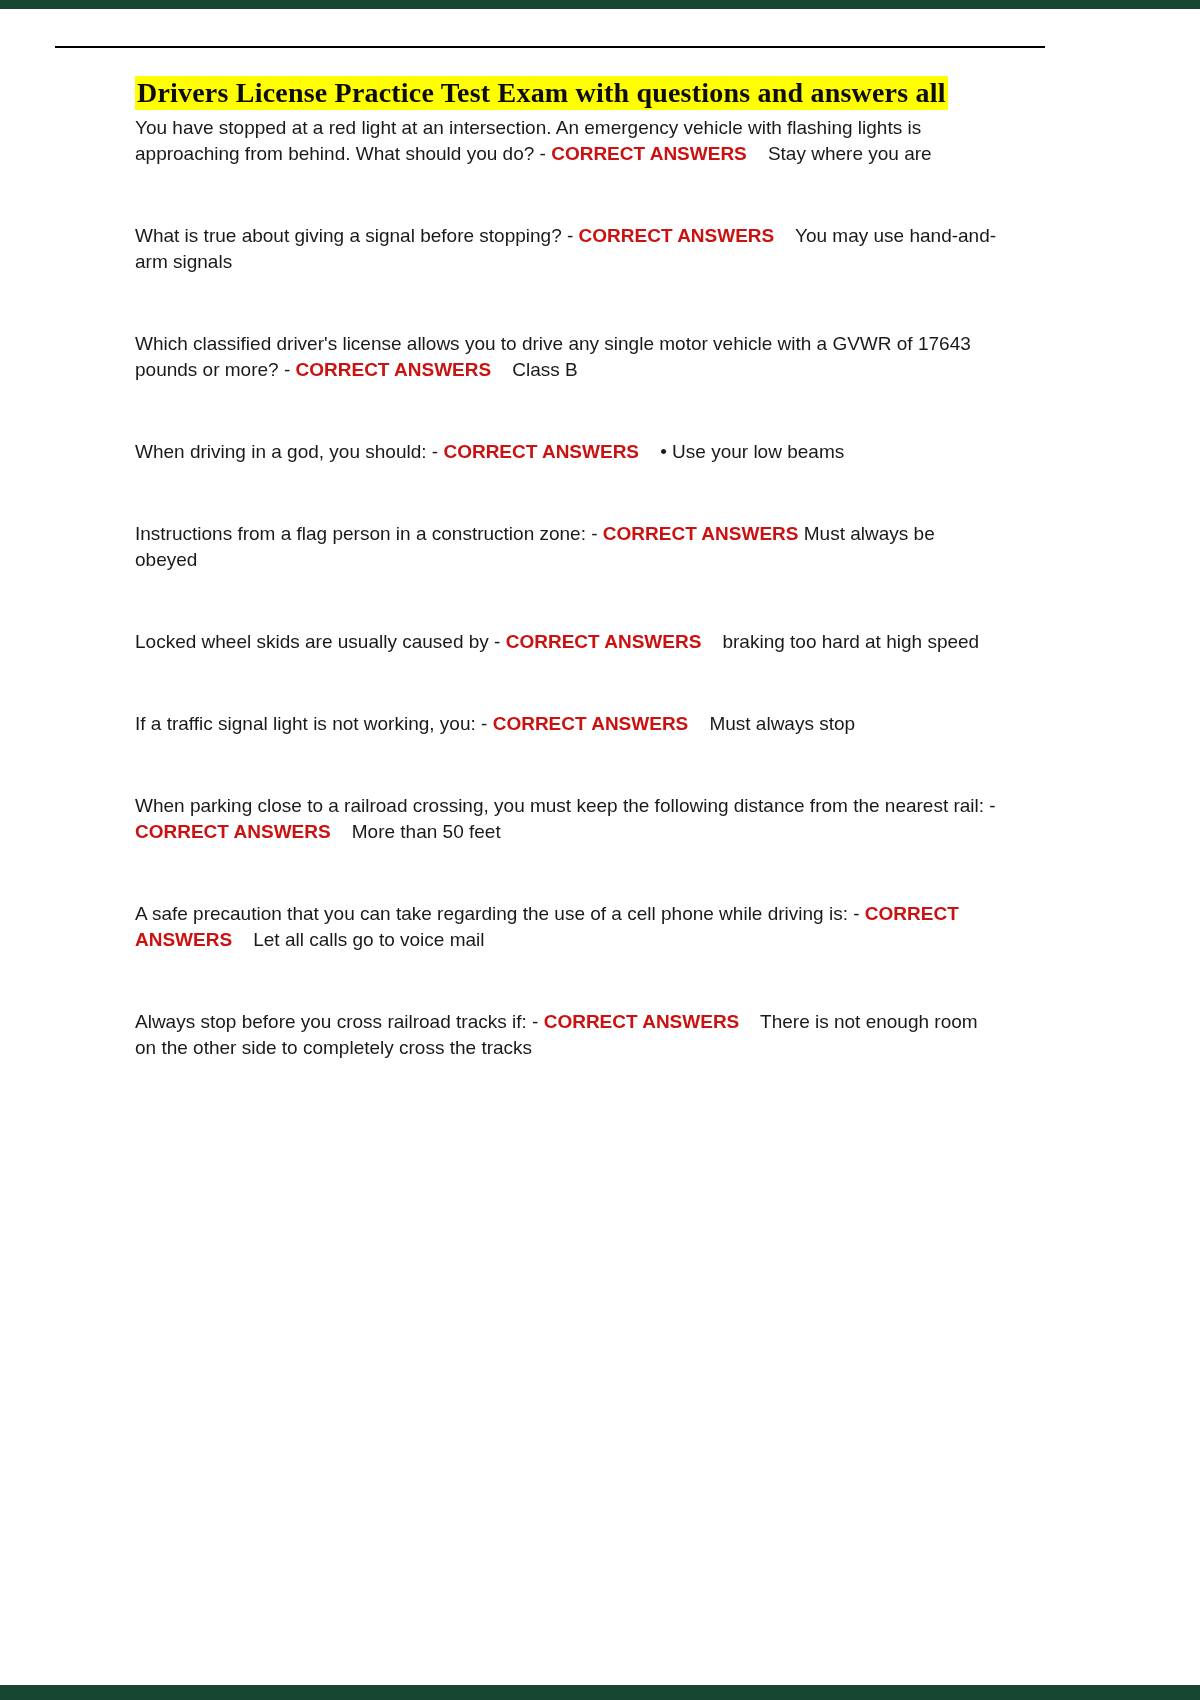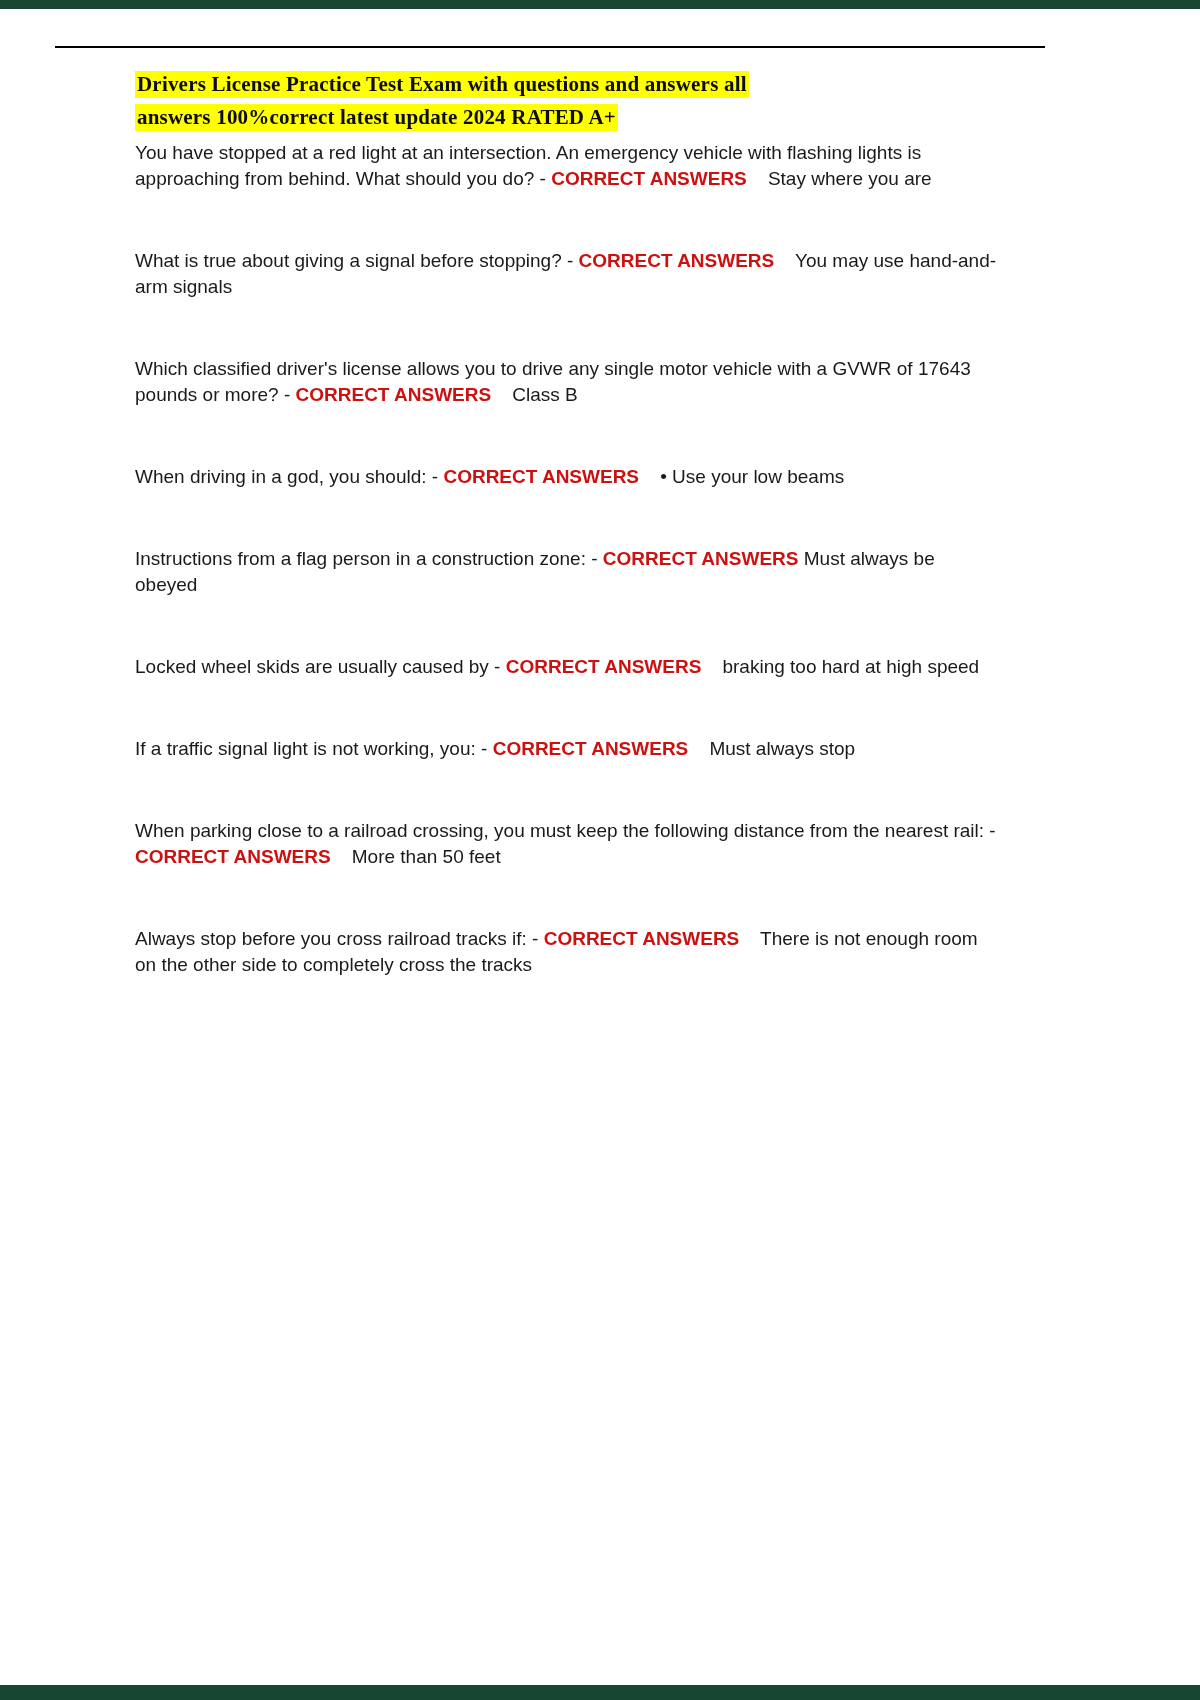--- a/index.html
+++ b/index.html
@@ -40,25 +40,25 @@
     background: var(--rule, #000000);
   }
   .content {
     position: absolute;
     top: 68px;
     left: 135px;
     width: 862px;
   }
   h1.doc-title {
     font-family: "Liberation Serif", serif;
-    font-size: 21px;
+    font-size: 28px;
     line-height: 33px;
     font-weight: bold;
     color: #0d0d0d;
-    margin: 0 0 6px 0;
+    margin: 8px 0 6px 0;
     letter-spacing: 0.2px;
   }
   .hl {
     background: var(--highlight, #ffff00);
     padding: 1px 2px 2px 2px;
   }
   p.item {
     font-size: 19px;
     line-height: 26px;
     color: var(--text, #1a1a1a);
@@ -77,39 +77,40 @@
 <body>
 
 <div class="page">
 
   <div class="top-bar"></div>
 
   <div class="rule"></div>
 
   <div class="content">
 
-    <h1 class="doc-title"><span class="hl">Drivers License Practice Test Exam with questions and answers all</span><br><span class="hl">answers 100%correct latest update 2024 RATED A+</span></h1>
+    <h1 class="doc-title"><span class="hl">Drivers License Practice Test Exam with questions and answers all</span><br></h1>
 
     <p class="item"><span>You have stopped at a red light at an intersection. An emergency vehicle with flashing lights is approaching from behind. What should you do? - </span><span class="marker">CORRECT ANSWERS</span><span>    Stay where you are</span></p>
 
     <p class="item"><span>What is true about giving a signal before stopping? - </span><span class="marker">CORRECT ANSWERS</span><span>    You may use hand-and-arm signals</span></p>
 
     <p class="item"><span>Which classified driver's license allows you to drive any single motor vehicle with a GVWR of 17643 pounds or more? - </span><span class="marker">CORRECT ANSWERS</span><span>    Class B</span></p>
 
     <p class="item"><span>When driving in a god, you should: - </span><span class="marker">CORRECT ANSWERS</span><span>    • Use your low beams</span></p>
 
     <p class="item"><span>Instructions from a flag person in a construction zone: - </span><span class="marker">CORRECT ANSWERS</span><span> Must always be obeyed</span></p>
 
     <p class="item"><span>Locked wheel skids are usually caused by - </span><span class="marker">CORRECT ANSWERS</span><span>    braking too hard at high speed</span></p>
 
     <p class="item"><span>If a traffic signal light is not working, you: - </span><span class="marker">CORRECT ANSWERS</span><span>    Must always stop</span></p>
 
     <p class="item"><span>When parking close to a railroad crossing, you must keep the following distance from the nearest rail: - </span><span class="marker">CORRECT ANSWERS</span><span>    More than 50 feet</span></p>
 
 
+    <p class="item"><span>A safe precaution that you can take regarding the use of a cell phone while driving is: - </span><span class="marker">CORRECT ANSWERS</span><span>    Let all calls go to voice mail</span></p>
 
     <p class="item"><span>Always stop before you cross railroad tracks if: - </span><span class="marker">CORRECT ANSWERS</span><span>    There is not enough room on the other side to completely cross the tracks</span></p>
 
   </div>
 
   <div class="bottom-bar"></div>
 
 </div>
 
 </body></html>

